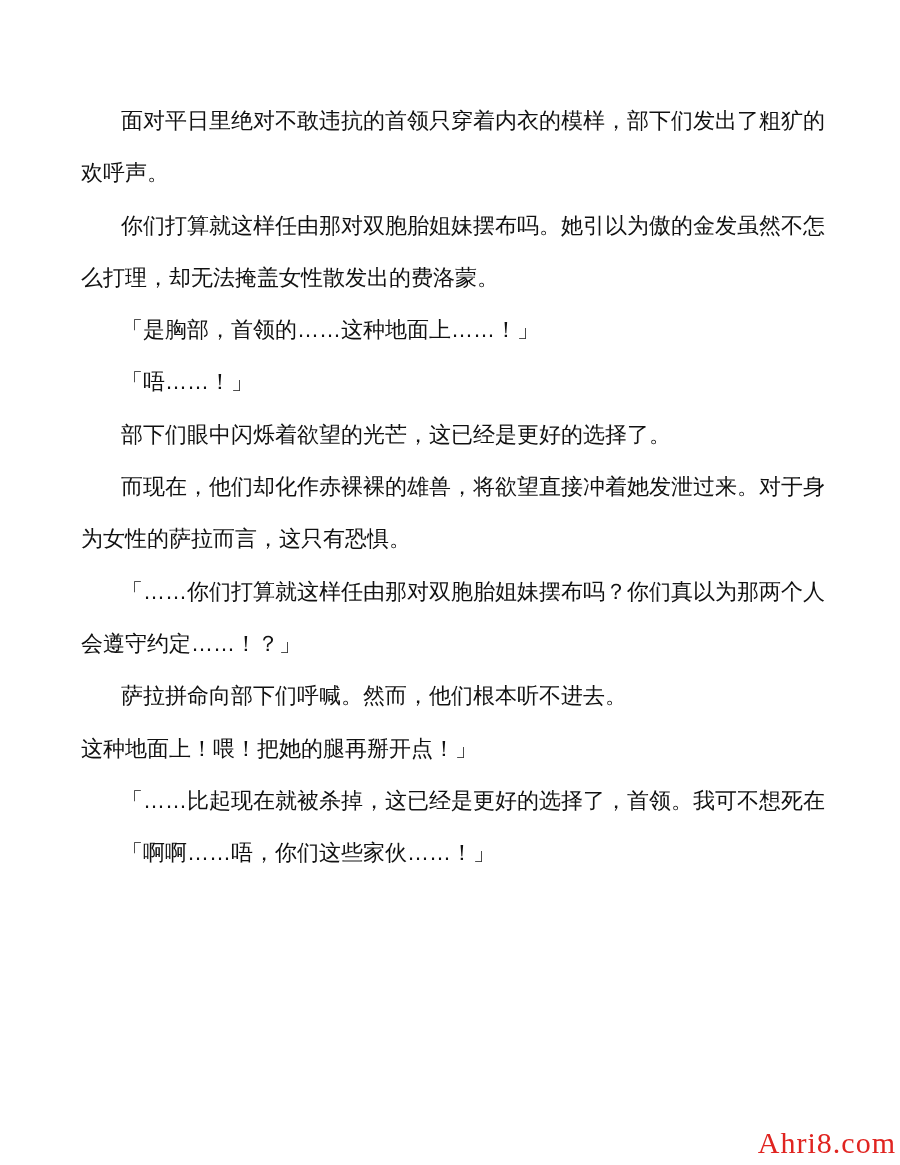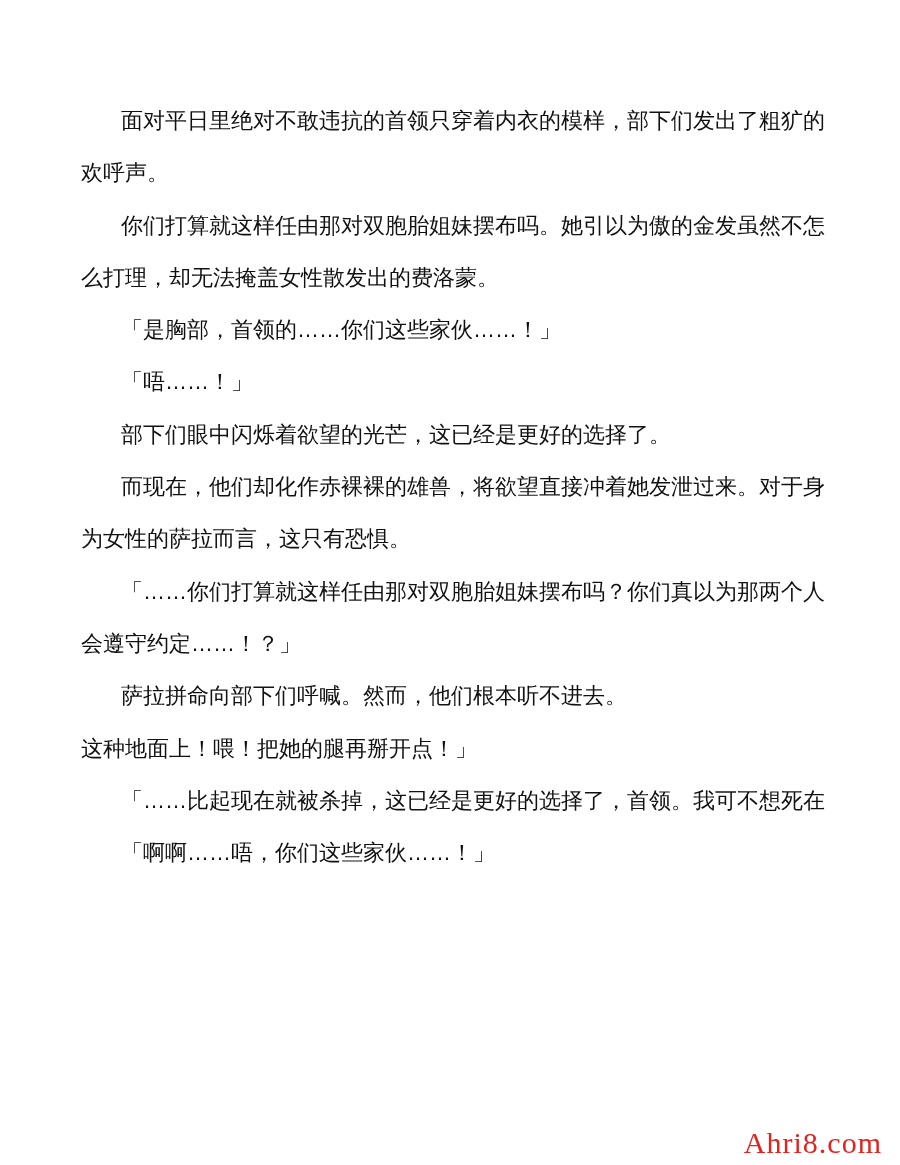--- a/index.html
+++ b/index.html
@@ -34,21 +34,21 @@
     line-height: 52.3px;
     white-space: nowrap;
     letter-spacing: 0;
   }
   .line.indent {
     padding-left: 40px;
   }
   .watermark {
     position: absolute;
     top: 1126px;
-    right: 18px;
+    right: 4px;
     font-size: 30px;
     line-height: 34px;
     font-family: "Liberation Serif", "DejaVu Serif", serif;
     color: #e02420;
     letter-spacing: 1px;
   }
 </style>
 </head>
 <body>
 
@@ -56,21 +56,21 @@
   <div class="text-block" id="text-block" style="color: rgb(17, 17, 17);">
       <div class="para">
         <div class="line indent">面对平日里绝对不敢违抗的首领只穿着内衣的模样，部下们发出了粗犷的</div>
         <div class="line">欢呼声。</div>
       </div>
       <div class="para">
         <div class="line indent">你们打算就这样任由那对双胞胎姐妹摆布吗。她引以为傲的金发虽然不怎</div>
         <div class="line">么打理，却无法掩盖女性散发出的费洛蒙。</div>
       </div>
       <div class="para">
-        <div class="line indent">「是胸部，首领的……你们这些家伙……！」</div>
+        <div class="line indent">「是胸部，首领的……这种地面上……！」</div>
       </div>
       <div class="para">
         <div class="line indent">「唔……！」</div>
       </div>
       <div class="para">
         <div class="line indent">部下们眼中闪烁着欲望的光芒，这已经是更好的选择了。</div>
       </div>
       <div class="para">
         <div class="line indent">而现在，他们却化作赤裸裸的雄兽，将欲望直接冲着她发泄过来。对于身</div>
         <div class="line">为女性的萨拉而言，这只有恐惧。</div>

